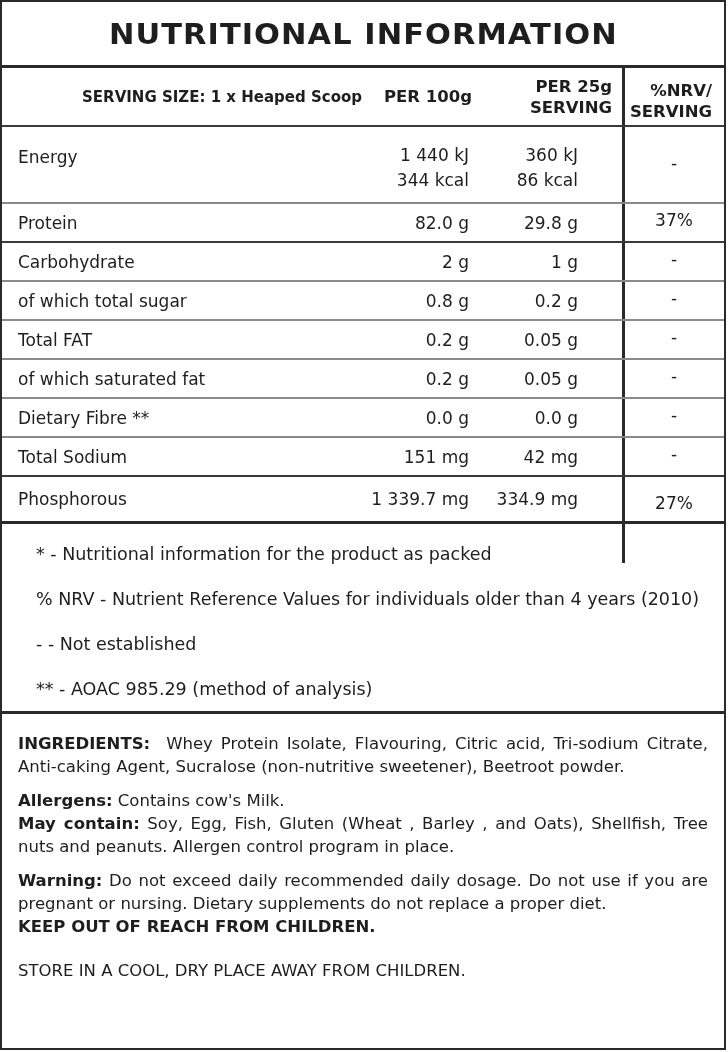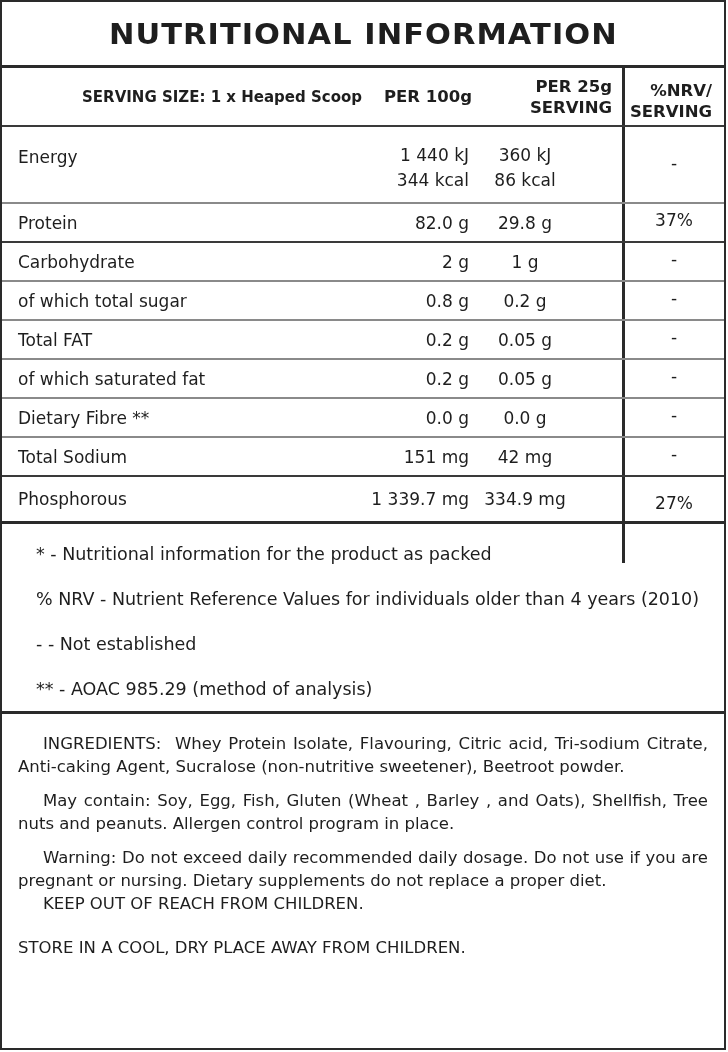--- a/index.html
+++ b/index.html
@@ -19,42 +19,42 @@
   }
   .table { position: relative; }
   .vdiv {
     position: absolute; left: 620px; top: 0; width: 3px; height: 495px; background: #2a2a2a;
   }
   .row { display: flex; position: relative; border-bottom: 2px solid #3a3a3a; }
   .row.gray { border-bottom-color: #8a8a8a; }
   .row.thick { border-bottom: 3px solid #2a2a2a; }
   .c-name { width: 360px; padding-left: 16px; font-size: 17px; }
   .c-p100 { width: 110px; text-align: right; font-size: 17px; padding-right: 3px; }
-  .c-p25 { width: 140px; text-align: center; font-size: 17px; padding-right: 34px; }
+  .c-p25 { width: 140px; text-align: right; font-size: 17px; padding-right: 34px; }
   .c-nrv { width: 110px; text-align: center; font-size: 17px; padding-left: 14px; margin-top: 8px; }
   .hdr { height: 59px; align-items: center; font-weight: 700; }
   .hdr .c-name { font-size: 15px; font-weight: 700; padding-left: 16px; white-space: nowrap; text-align: right; }
   .hdr .c-p100 { font-size: 16.5px; font-weight: 700; text-align: right; padding-right: 0; }
   .hdr .c-p25 { font-size: 16.5px; font-weight: 700; text-align: right; padding-right: 0; padding-left: 26px; line-height: 21px; }
   .hdr .c-nrv { font-size: 16.5px; font-weight: 700; text-align: right; padding-right: 10px; padding-left: 0; line-height: 21px; }
   .energy { height: 77px; }
   .energy .c-name { padding-top: 20px; }
   .energy .c-p100, .energy .c-p25 { padding-top: 16px; line-height: 25px; }
   .energy .c-nrv { padding-top: 18px; }
   .std { height: 39px; align-items: center; }
   .std .c-nrv { margin-top: -6px; }
   .phos { height: 47px; align-items: center; }
   .notes {
     height: 190px; border-bottom: 3px solid #2a2a2a; padding-left: 34px; padding-top: 18px;
     font-size: 17.5px;
   }
   .notes p { height: 45px; line-height: 25px; }
   .ingredients { padding: 18px 16px 0 16px; font-size: 16.5px; line-height: 23px; }
   .ingredients p { text-align: justify; }
-  .ingredients .b { font-weight: 400; margin-left: 25px; }
+  .ingredients .b { font-weight: 700; }
   .gap { height: 11px; }
   .gap2 { height: 21px; }
 </style>
 </head>
 <body>
 
 <div class="label">
   <div class="title-bar">
     <div class="title">NUTRITIONAL INFORMATION</div>
   </div>
@@ -148,19 +148,20 @@
   <div class="notes">
     <p>* - Nutritional information for the product as packed</p>
     <p>% NRV - Nutrient Reference Values for individuals older than 4 years (2010)</p>
     <p>- - Not established</p>
     <p>** - AOAC 985.29 (method of analysis)</p>
   </div>
 
   <div class="ingredients">
     <p><span class="b">INGREDIENTS:</span>&nbsp;&nbsp;<span>Whey Protein Isolate, Flavouring, Citric acid, Tri-sodium Citrate, Anti-caking Agent, Sucralose (non-nutritive sweetener), Beetroot powder.</span></p>
     <div class="gap"></div>
+    <p><span class="b">Allergens:</span> <span>Contains cow's Milk.</span></p>
     <p><span class="b">May contain:</span> <span>Soy, Egg, Fish, Gluten (Wheat , Barley , and Oats), Shellfish, Tree nuts and peanuts. Allergen control program in place.</span></p>
     <div class="gap"></div>
     <p><span class="b">Warning:</span> <span>Do not exceed daily recommended daily dosage. Do not use if you are pregnant or nursing. Dietary supplements do not replace a proper diet.</span><br><span class="b">KEEP OUT OF REACH FROM CHILDREN.</span></p>
     <div class="gap2"></div>
     <p>STORE IN A COOL, DRY PLACE AWAY FROM CHILDREN.</p>
   </div>
 </div>
 
 </body></html>

